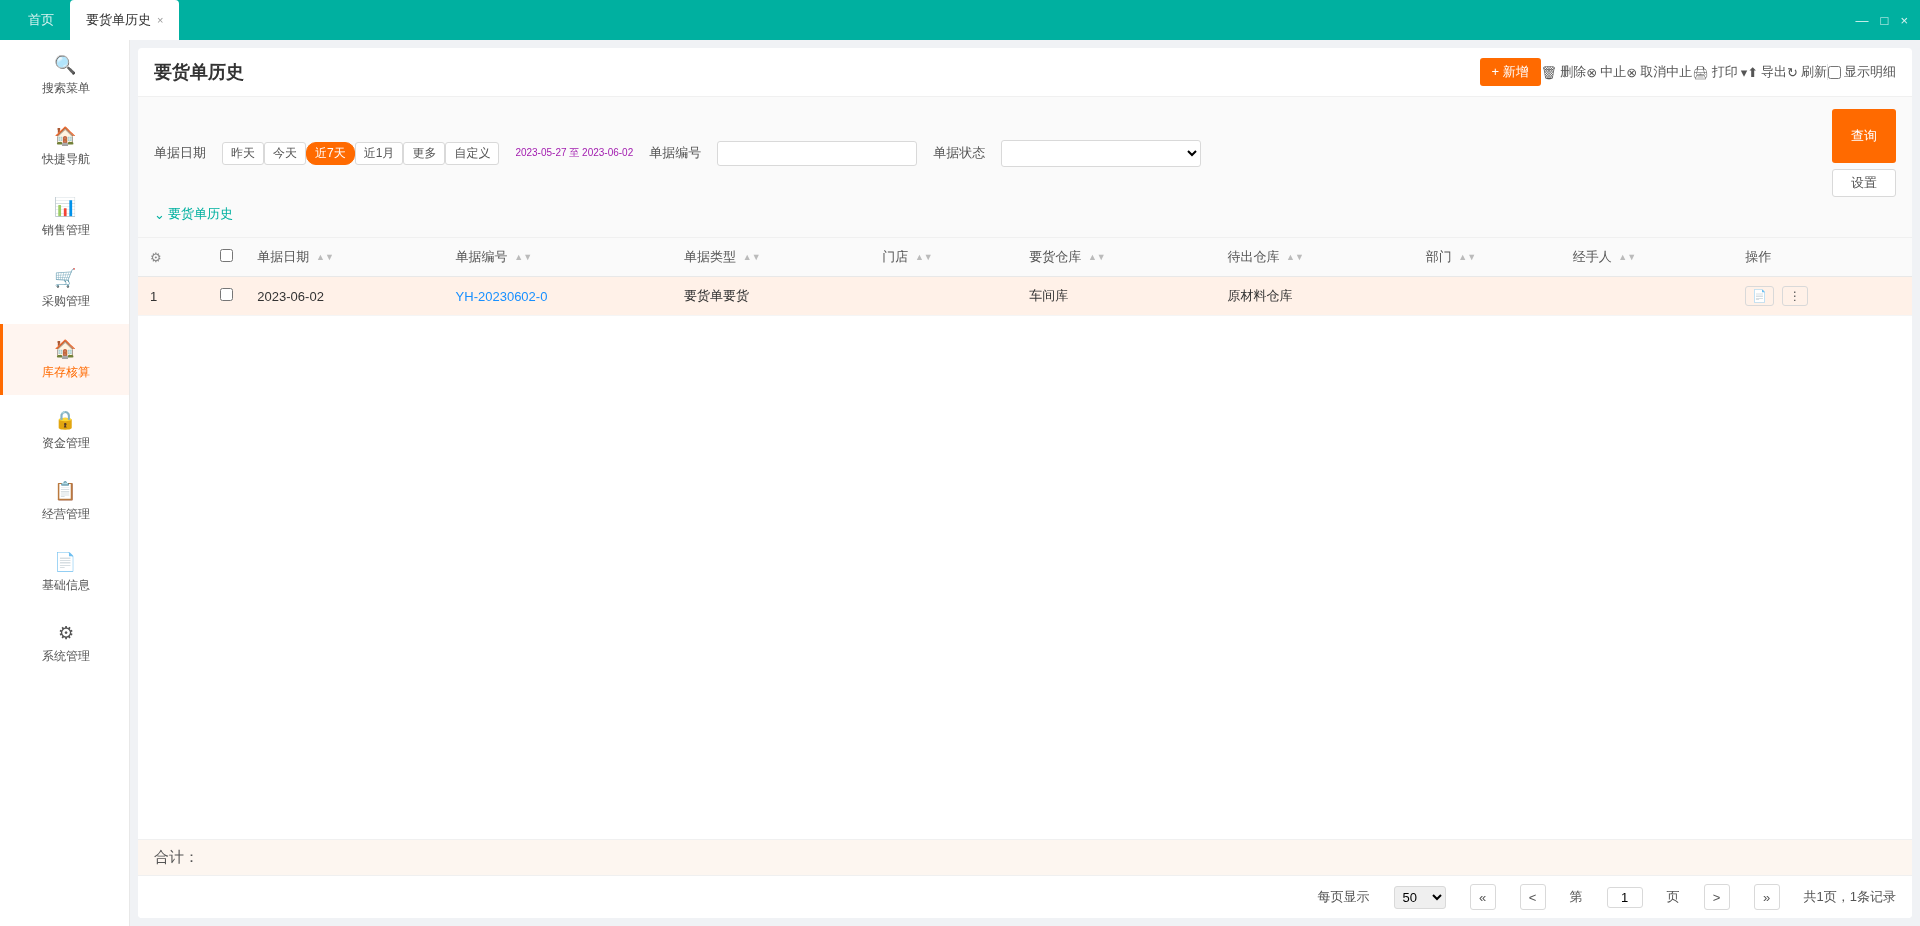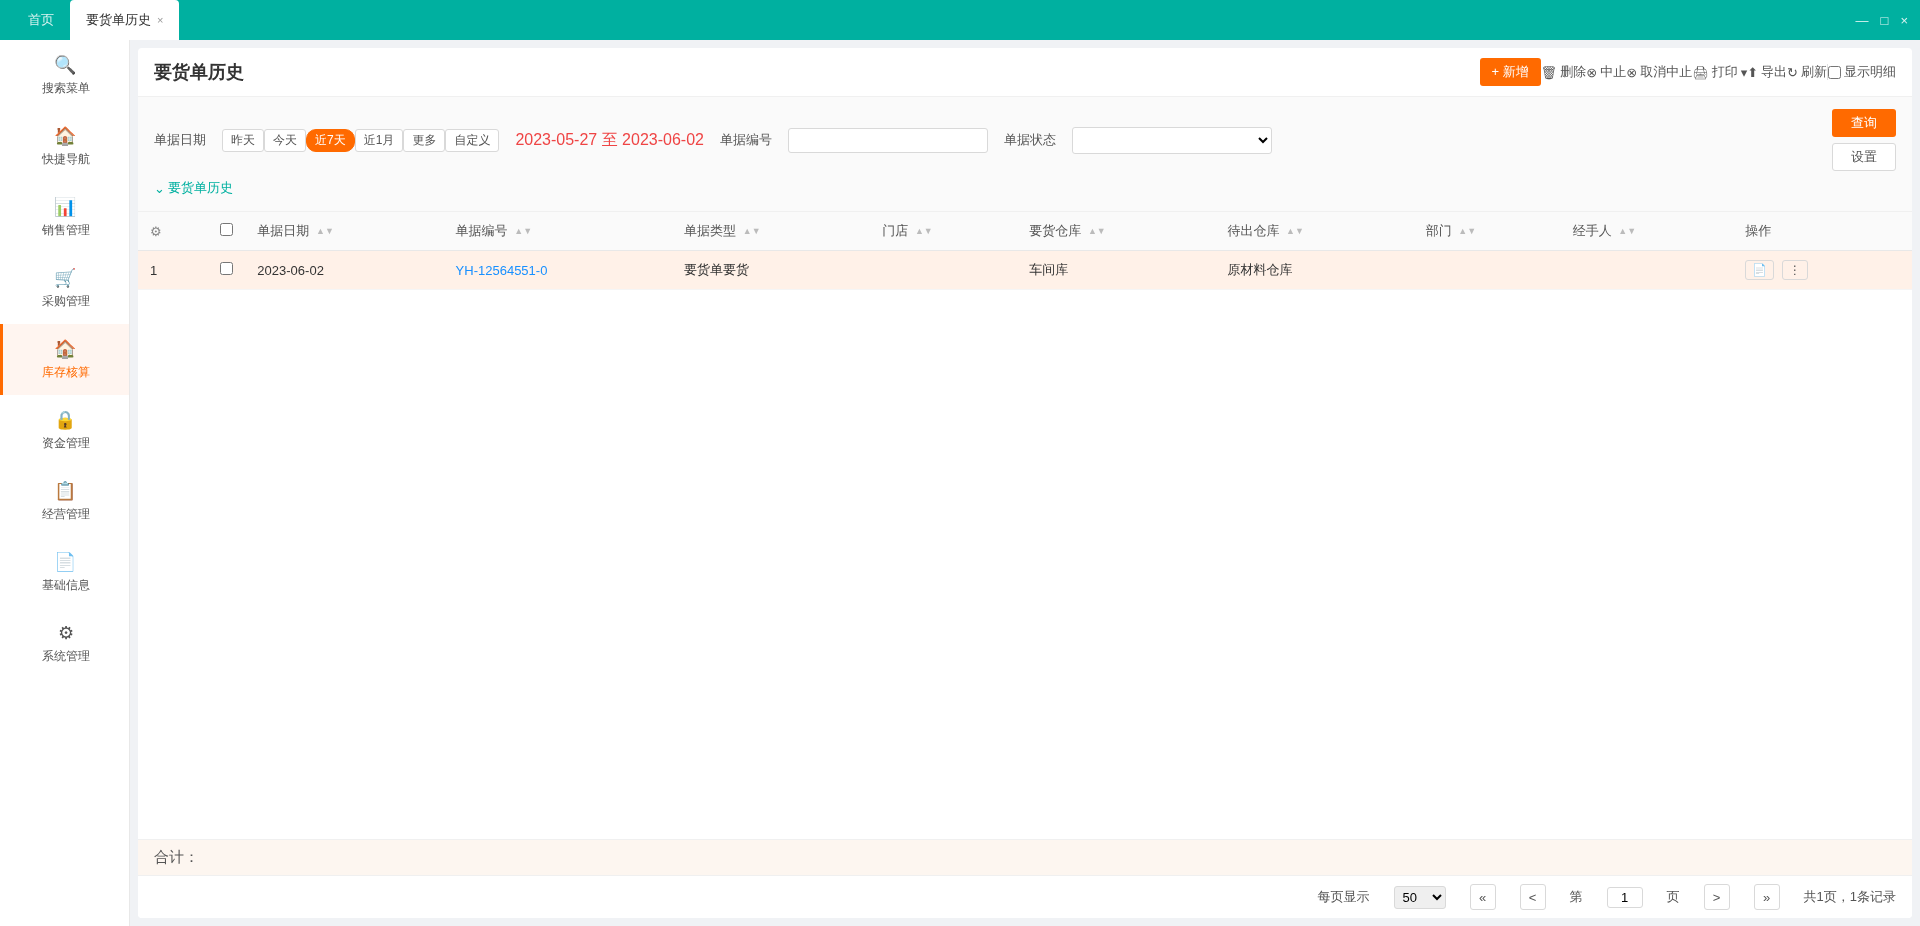--- a/index.html
+++ b/index.html
@@ -158,22 +158,22 @@
       font-size: 12px;
       color: #555;
     }
     .date-btn.active {
       background: #ff6a00;
       color: #fff;
       border-color: #ff6a00;
       border-radius: 10px;
     }
     .date-range {
-      font-size: 16px;
-      color: #ef4444;
+      font-size: 10px;
+      color: #a21caf;
     }
     .filter-input {
       border: 1px solid #d9d9d9;
       border-radius: 3px;
       padding: 4px 8px;
       font-size: 13px;
       width: 200px;
       outline: none;
     }
     .filter-select {
@@ -198,21 +198,21 @@
     .action-btns-right {
       display: flex;
       flex-direction: column;
       gap: 6px;
       margin-left: auto;
     }
     .btn-query {
       background: #ff6a00;
       color: #fff;
       border: none;
-      padding: 5px 18px;
+      padding: 18px 18px;
       border-radius: 3px;
       cursor: pointer;
       font-size: 13px;
     }
     .btn-setting {
       background: #fff;
       color: #555;
       border: 1px solid #d9d9d9;
       padding: 4px 18px;
       border-radius: 3px;
@@ -519,21 +519,21 @@
           </tr>
         </thead>
         <tbody>
           <tr class="selected">
             <td>1</td>
             <td class="checkbox-col">
               <input type="checkbox" style="">
             </td>
             <td>2023-06-02</td>
             <td>
-              <a class="td-link">YH-12564551-0</a>
+              <a class="td-link">YH-20230602-0</a>
             </td>
             <td>要货单要货</td>
             <td></td>
             <td>车间库</td>
             <td>原材料仓库</td>
             <td></td>
             <td></td>
             <td>
               <button class="op-btn">📄</button>
               <button class="op-btn">⋮</button>

